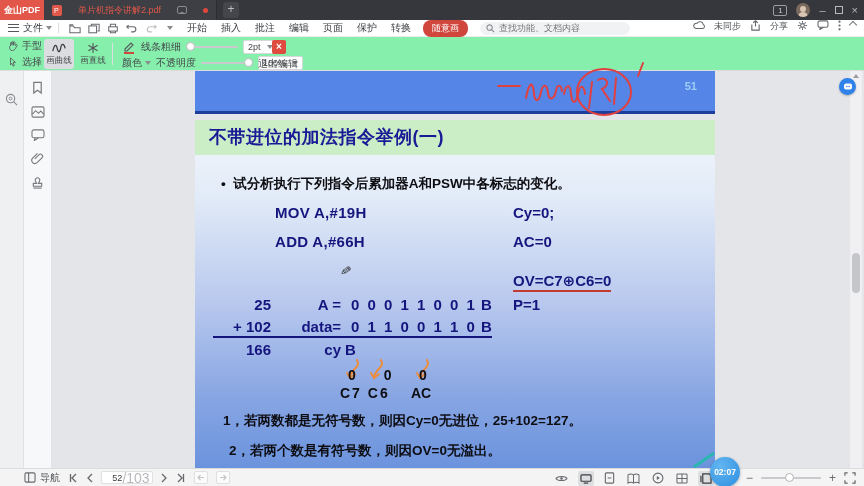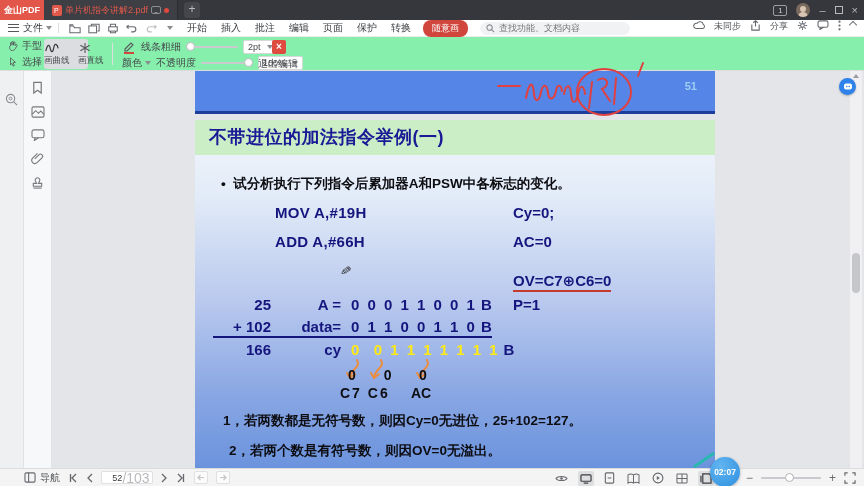--- a/index.html
+++ b/index.html
@@ -3,21 +3,21 @@
 <meta charset="utf-8">
 <style>
   * { margin:0; padding:0; box-sizing:border-box; }
   html,body { width:864px; height:486px; overflow:hidden; }
   body { font-family:"Liberation Sans","DejaVu Sans",sans-serif; }
   .app { position:relative; width:864px; height:486px; background:#e3e5e8; overflow:hidden; }
 
   
   .titlebar { position:absolute; left:0; top:0; width:864px; height:20px; background:#35373c; display:flex; align-items:center; }
   .logo { width:44px; height:20px; background:#e2574a; color:#fff; font-size:9px; font-weight:bold; display:flex; align-items:center; justify-content:center; }
-  .tab { height:20px; display:flex; align-items:center; gap:3px; padding:0 8px; background:#3d3f45; border-right:1px solid #2b2d31; max-width:185px; }
+  .tab { height:20px; display:flex; align-items:center; gap:16px; padding:0 8px; background:#3d3f45; border-right:1px solid #2b2d31; max-width:185px; }
   .tab-title { color:#e0584a; font-size:9px; white-space:nowrap; }
   .tab-bubble { width:10px; height:8px; border:1px solid #8a8c90; border-radius:2px; position:relative; }
   .tab-bubble:after { content:""; position:absolute; left:2px; bottom:-3px; border:2px solid transparent; border-top-color:#8a8c90; }
   .unsaved-dot { width:5px; height:5px; border-radius:50%; background:#e0483e; }
   .newtab { width:16px; height:16px; margin-left:6px; border-radius:3px; color:#b9bbbe; font-size:12px; line-height:15px; text-align:center; background:#44464c; }
   .tb-right { position:absolute; right:6px; top:0; height:20px; display:flex; align-items:center; gap:9px; }
   .ws-badge { min-width:14px; height:11px; border:1px solid #9a9ca0; border-radius:2px; color:#c8cacd; font-size:8px; line-height:9px; text-align:center; padding:0 2px; }
   .avatar { width:14px; height:14px; border-radius:50%; background:#7a6a5d; position:relative; overflow:hidden; }
   .avatar:before { content:""; position:absolute; left:4px; top:3px; width:6px; height:6px; border-radius:50%; background:#d8c6b2; }
   .avatar:after { content:""; position:absolute; left:2px; top:9px; width:10px; height:6px; border-radius:5px 5px 0 0; background:#d8c6b2; }
@@ -38,21 +38,21 @@
   .searchbox { margin-left:12px; width:150px; height:13px; background:#f1f2f4; border-radius:7px; display:flex; align-items:center; padding:0 6px; gap:4px; }
   .searchbox input { border:none; outline:none; background:transparent; font-size:9px; color:#55575b; width:125px; font-family:inherit; }
   .mb-right { position:absolute; right:8px; top:0; height:17px; display:flex; align-items:flex-start; gap:9px; color:#55575b; font-size:9px; }
   .mb-right svg { display:block; }
   .chev-up { width:6px; height:6px; border-left:1.5px solid #75777b; border-top:1.5px solid #75777b; transform:rotate(45deg); margin-top:2px; }
 
   
   .ribbon { position:absolute; left:0; top:37px; width:864px; height:34px; background:#86efac; border-bottom:1px solid #dbdcde; font-size:10px; color:#45474b; }
   .rb-stack { position:absolute; left:8px; top:3px; display:flex; flex-direction:column; gap:4px; }
   .rb-small { display:flex; align-items:center; gap:4px; height:12px; }
-  .rb-big { position:absolute; top:2px; width:44px; height:30px; display:flex; flex-direction:column; align-items:flex-start; justify-content:center; gap:1px; border-radius:3px; font-size:8.5px; }
+  .rb-big { position:absolute; top:2px; width:30px; height:30px; display:flex; flex-direction:column; align-items:center; justify-content:center; gap:1px; border-radius:3px; font-size:8.5px; }
   .rb-big.sel { background:#dcdde0; }
   .rb-sep { position:absolute; top:6px; width:1px; height:22px; background:#dddee0; }
   .rb-row { position:absolute; display:flex; align-items:center; gap:5px; height:14px; }
   .slider { position:relative; width:52px; height:2px; background:#c9cace; border-radius:1px; }
   .slider .thumb { position:absolute; top:-4px; width:9px; height:9px; border-radius:50%; background:#fff; border:1px solid #b7b8bc; }
   .dd { display:flex; align-items:center; gap:3px; border:1px solid #d7d8da; background:#fff; border-radius:2px; padding:1px 4px; font-size:9px; }
   .xbtn { width:14px; height:14px; background:#e04b3f; border-radius:2px; color:#fff; font-size:10px; line-height:13px; text-align:center; font-weight:bold; }
 
   
   .strip1 { position:absolute; left:0; top:71px; width:24px; height:397px; background:#eff0f2; border-right:1px solid #e0e1e3; }
@@ -348,21 +348,20 @@
         <span class="add-dec">+ 102</span>
         <span class="add-label">data=</span>
         <span class="add-bits">0 1 1 0 0 1 1 0</span>
         <span class="add-suffix">B</span>
       </span>
     </div>
     <div class="abs" style="top:221px; left:18px;">
       <span class="add-row">
         <span class="add-dec">166</span>
         <span class="add-label">cy</span>
-        <span class="add-bits yellow">0  0 1 1 1 1 1 1 1</span>
         <span class="add-suffix">B</span>
       </span>
     </div>
 
     <svg class="abs" style="top:238px; left:148px;" width="110" height="26" viewBox="0 0 110 26">
       <g fill="none" stroke="#ee8c3e" stroke-width="2" stroke-linecap="round">
         <path d="M14 2C18 10 8 10 7 20"></path>
           <path d="M7 20l-3-5 M7 20l5-4"></path>
         <path d="M38 2C42 10 32 10 31 20"></path>
           <path d="M31 20l-3-5 M31 20l5-4"></path>

